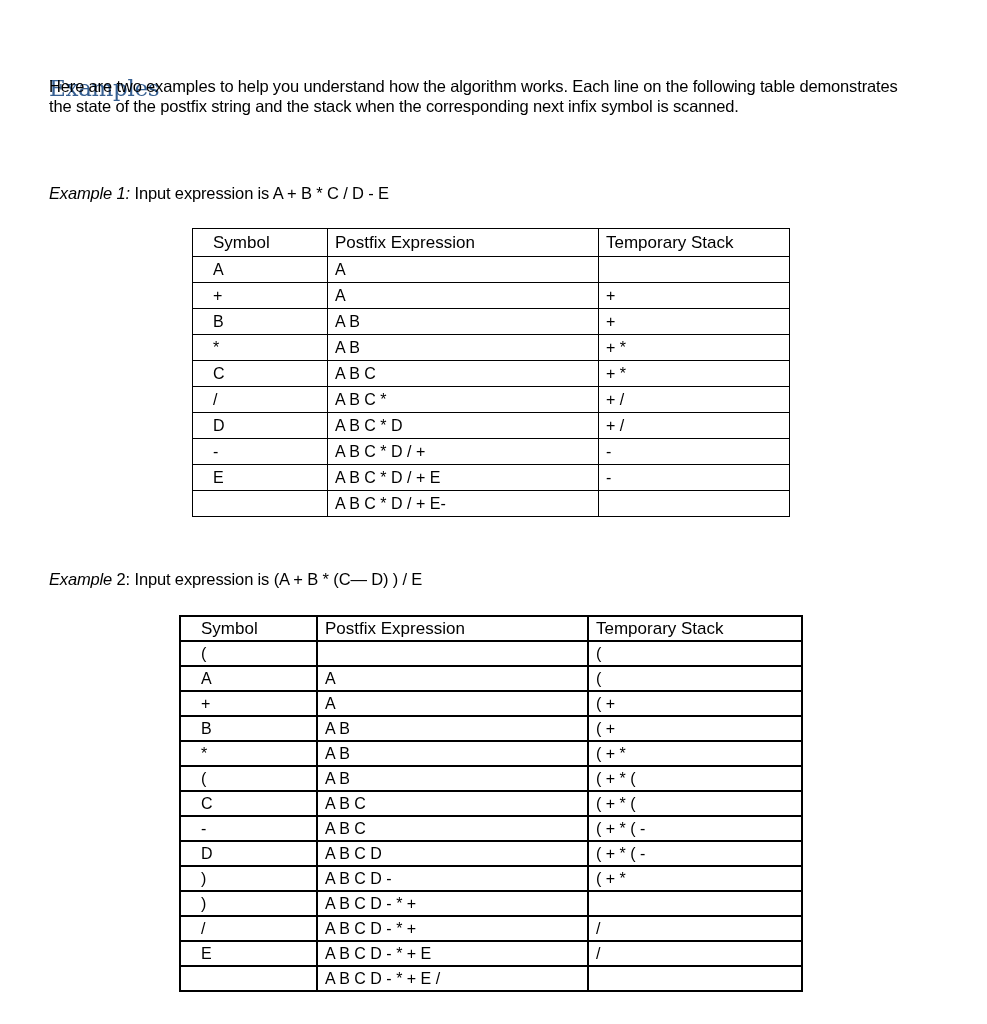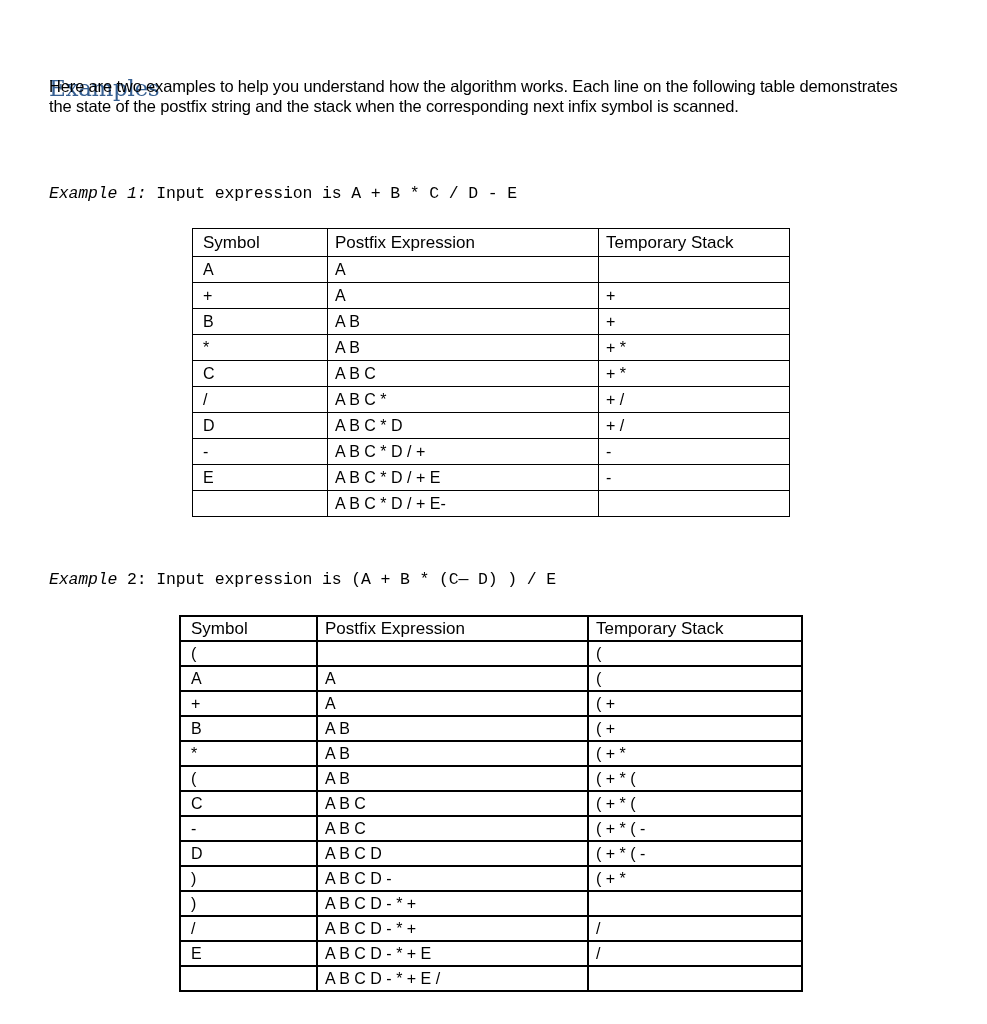--- a/index.html
+++ b/index.html
@@ -2,31 +2,31 @@
 <html><head>
 <meta charset="utf-8">
 <style>
   html, body { margin:0; padding:0; background:#ffffff; }
   body { width:987px; height:1024px; position:relative; overflow:hidden;
          font-family:"Liberation Sans", sans-serif; color:#000; }
   .heading { position:absolute; left:49px; top:41px; font-family:"DejaVu Serif", serif;
              font-size:23px; color:#365f91; letter-spacing:-0.3px;margin-top:34px; }
   .para { position:absolute; left:49px; top:76px; width:860px; font-size:16.5px;
           line-height:20px; letter-spacing:-0.15px; }
-  .ex-label { position:absolute; font-size:16.5px; letter-spacing:-0.15px;font-family:Liberation Mono, monospace; }
+  .ex-label { position:absolute; font-size:16.5px; letter-spacing:-0.15px; }
   .ex-label em { font-style:italic; }
   table { position:absolute; border-collapse:collapse; table-layout:fixed; }
   td { padding:0 0 0 7px; font-size:16px; white-space:pre; vertical-align:middle; overflow:hidden; }
   .t1 { left:192px; top:228px; width:597px; }
   .t1 td { border:1px solid #000; height:25px; }
   .t1 tr.hdr td { height:27px; font-size:17px; }
   .t2 { left:179px; top:615px; width:622px; }
   .t2 td { border:2px solid #000; height:23px; }
   .t2 tr.hdr td { height:23px; font-size:17px; }
-  .t2 td:first-child, .t1 td:first-child { padding-left:10px; }
+  .t2 td:first-child, .t1 td:first-child { padding-left:20px; }
 </style>
 </head>
 <body>
 
 <div class="heading">Examples</div>
 <div class="para">Here are two examples to help you understand how the algorithm works. Each line on the following table demonstrates the state of the postfix string and the stack when the corresponding next infix symbol is scanned.</div>
 
 <div class="ex-label" style="left:49px; top:184px;">
   <em>Example 1:</em><span> Input expression is A + B * C / D - E</span>
 </div>

